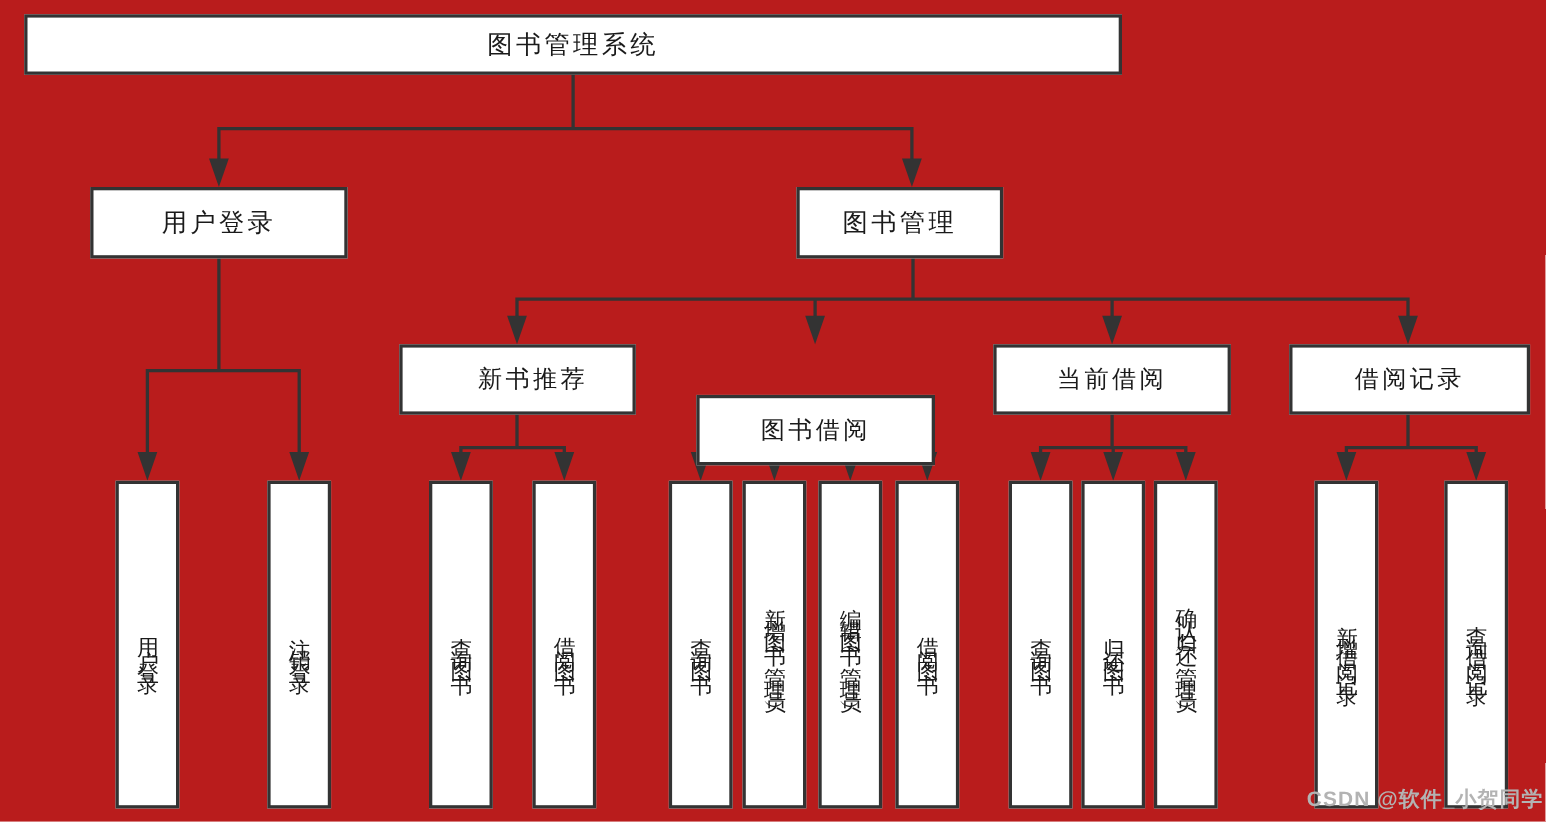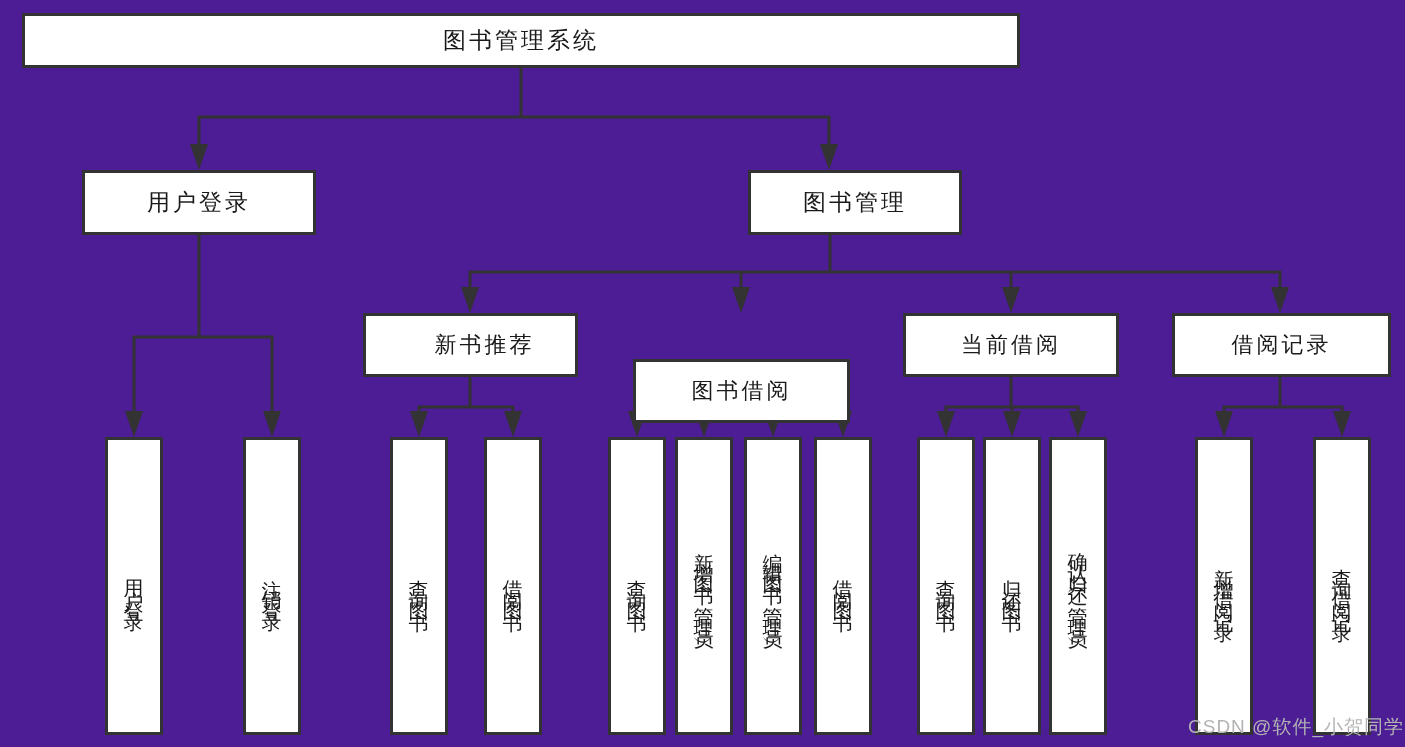--- a/index.html
+++ b/index.html
@@ -1,20 +1,20 @@
 <!DOCTYPE html>
 <html><head>
 <meta charset="utf-8">
 <style>
   html, body { margin: 0; padding: 0; background: #ffffff; }
   .canvas {
     position: relative;
     width: 1405px;
     height: 747px;
-    background: #4c1d95;
+    background: #b91c1c;
     overflow: hidden;
     font-family: "Liberation Sans", "DejaVu Sans", sans-serif;
   }
   .connectors {
     position: absolute;
     left: 0; top: 0;
     width: 1405px; height: 747px;
     pointer-events: none;
   }
   .box {
@@ -46,20 +46,21 @@
   }
   .watermark {
     position: absolute;
     left: 1188px;
     top: 714px;
     font-size: 19px;
     letter-spacing: 1px;
     color: #b3b3b3;
     z-index: 5;
     white-space: nowrap;
+    font-weight: bold;
   }
 </style>
 </head>
 <body>
 
 <div class="canvas">
 
   <svg class="connectors" viewBox="0 0 1405 747" xmlns="http://www.w3.org/2000/svg" aria-hidden="true">
     <g stroke="#333333" stroke-width="3" fill="none" stroke-linecap="square">
       <path d="M521,68 V117 M199,117 H829 M199,117 V152 M829,117 V152"></path>
@@ -93,21 +94,21 @@
     </g>
   </svg>
 
   <div class="box lvl1" style="left:22px; top:13px; width:998px; height:55px;">
     <span>图书管理系统</span>
   </div>
 
   <div class="box lvl2" style="left:82px; top:170px; width:234px; height:65px;">
     <span>用户登录</span>
   </div>
-  <div class="box lvl2" style="left:748px; top:170px; width:214px; height:65px;">
+  <div class="box lvl2" style="left:724px; top:170px; width:188px; height:65px;">
     <span>图书管理</span>
   </div>
 
   <div class="box lvl3" style="left:363px; top:313px; width:215px; height:64px;padding-left:28px;">
     <span>新书推荐</span>
   </div>
   <div class="box lvl3" style="left:633px; top:313px; width:217px; height:64px;margin-top:46px;">
     <span>图书借阅</span>
   </div>
   <div class="box lvl3" style="left:903px; top:313px; width:216px; height:64px;">

